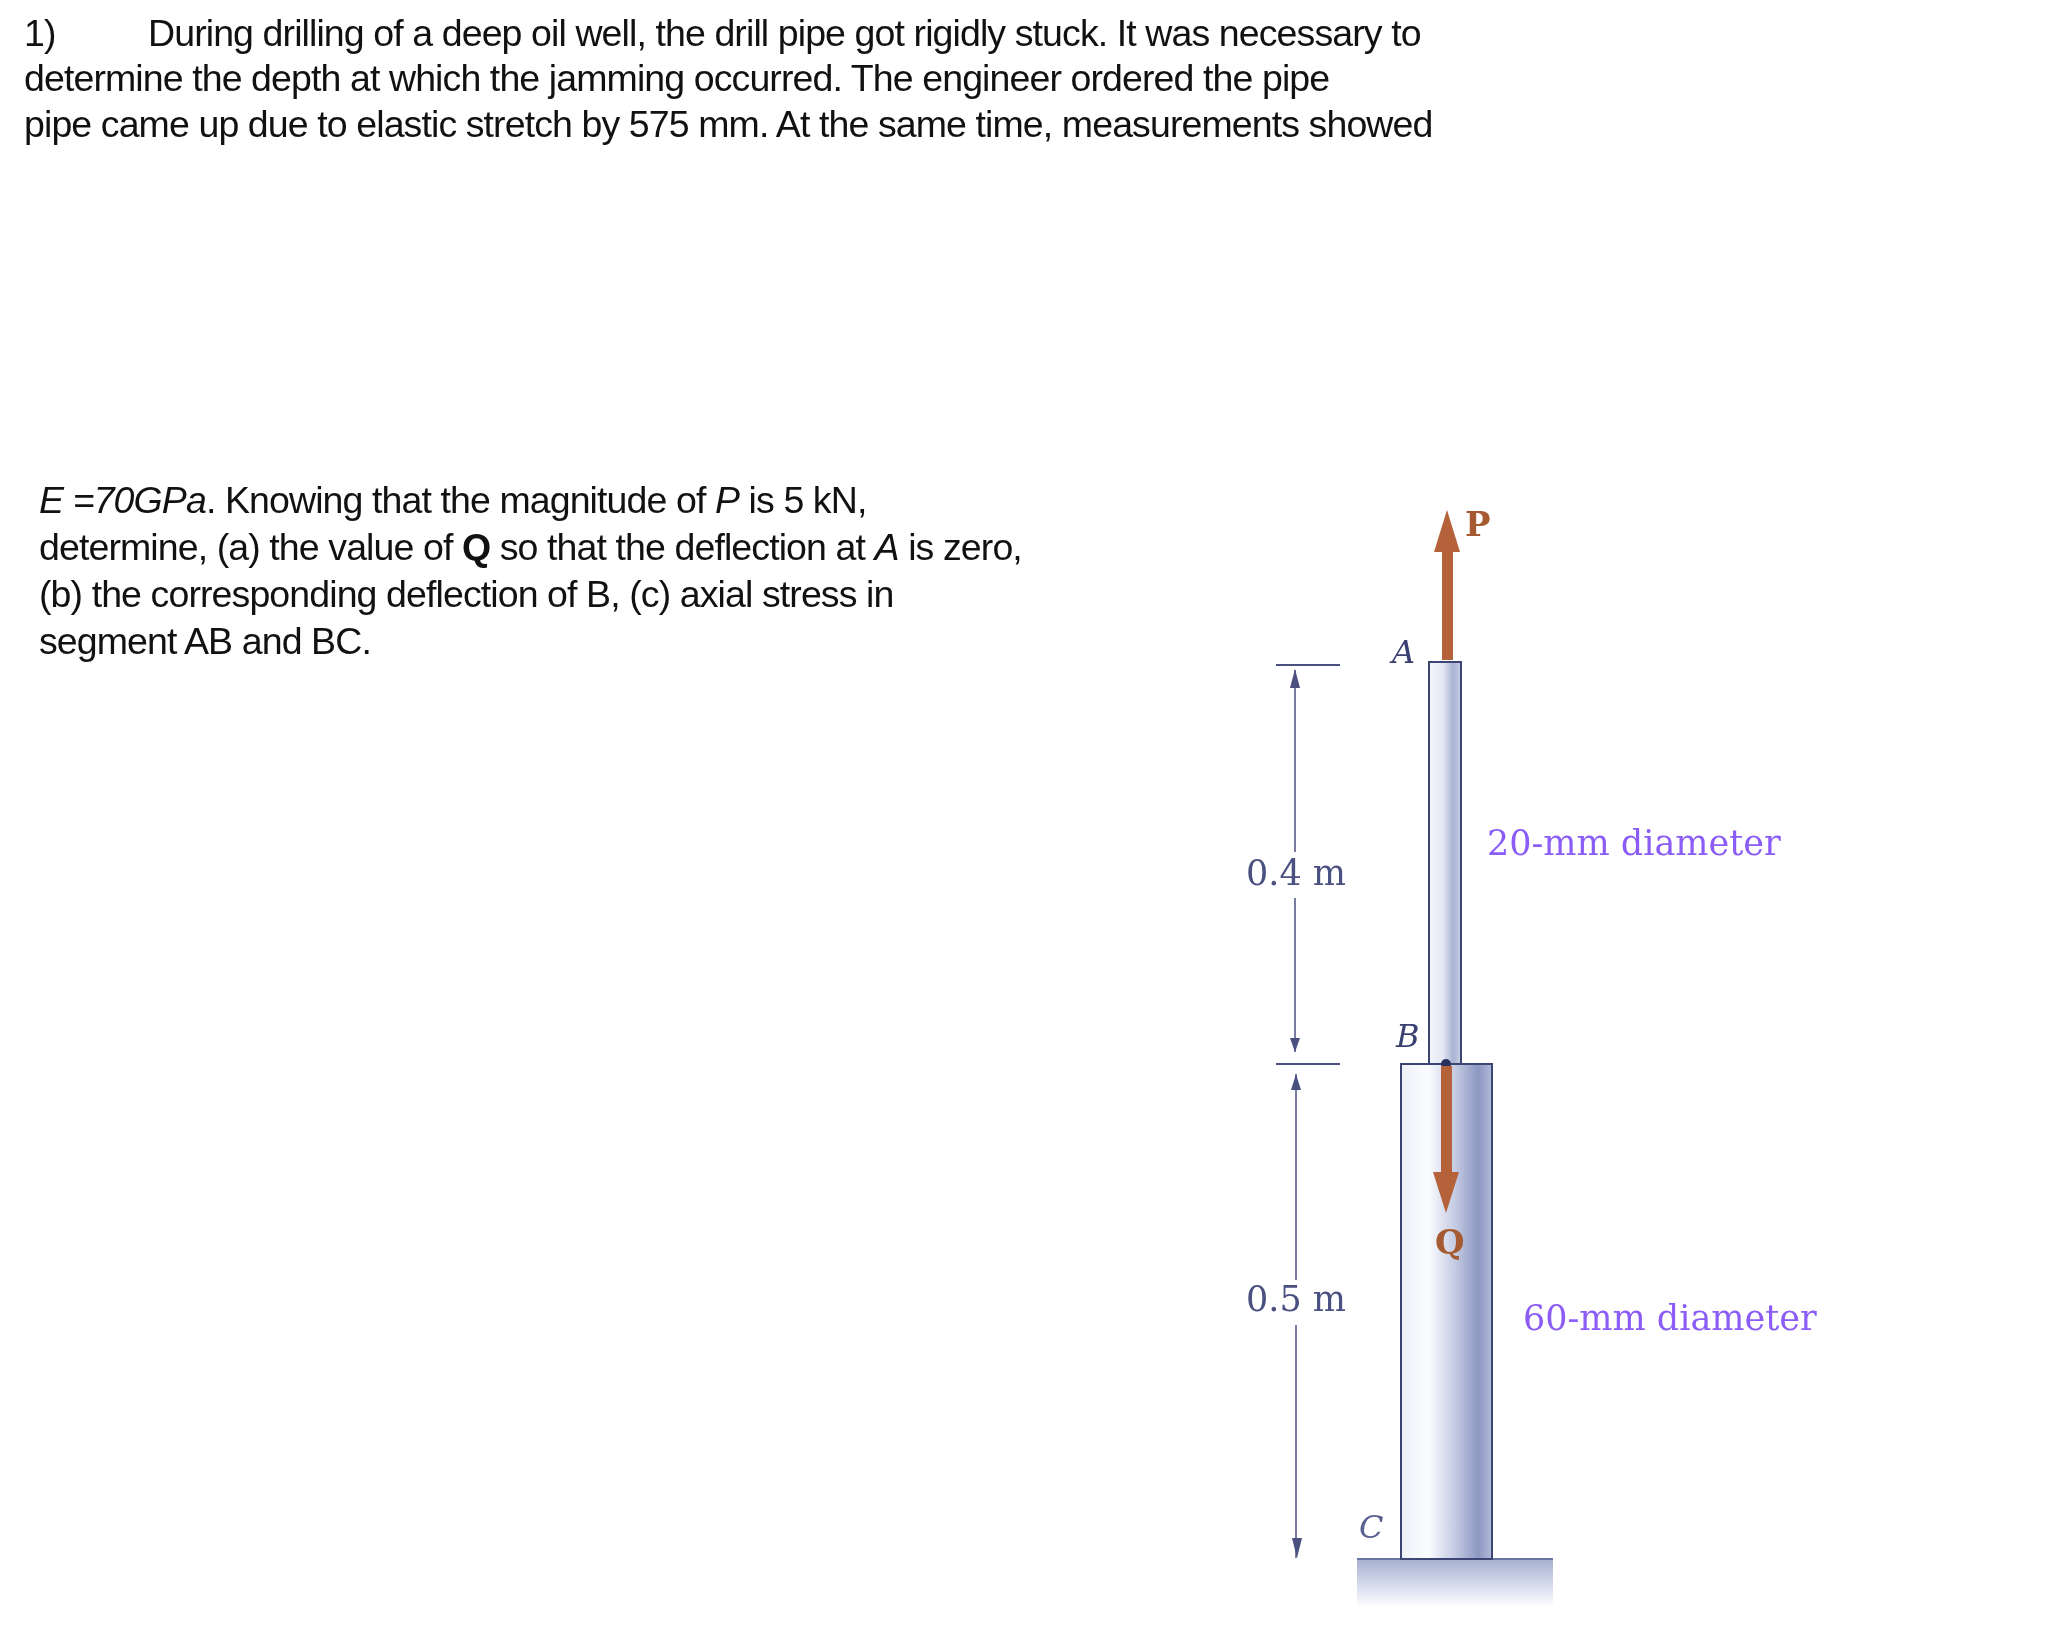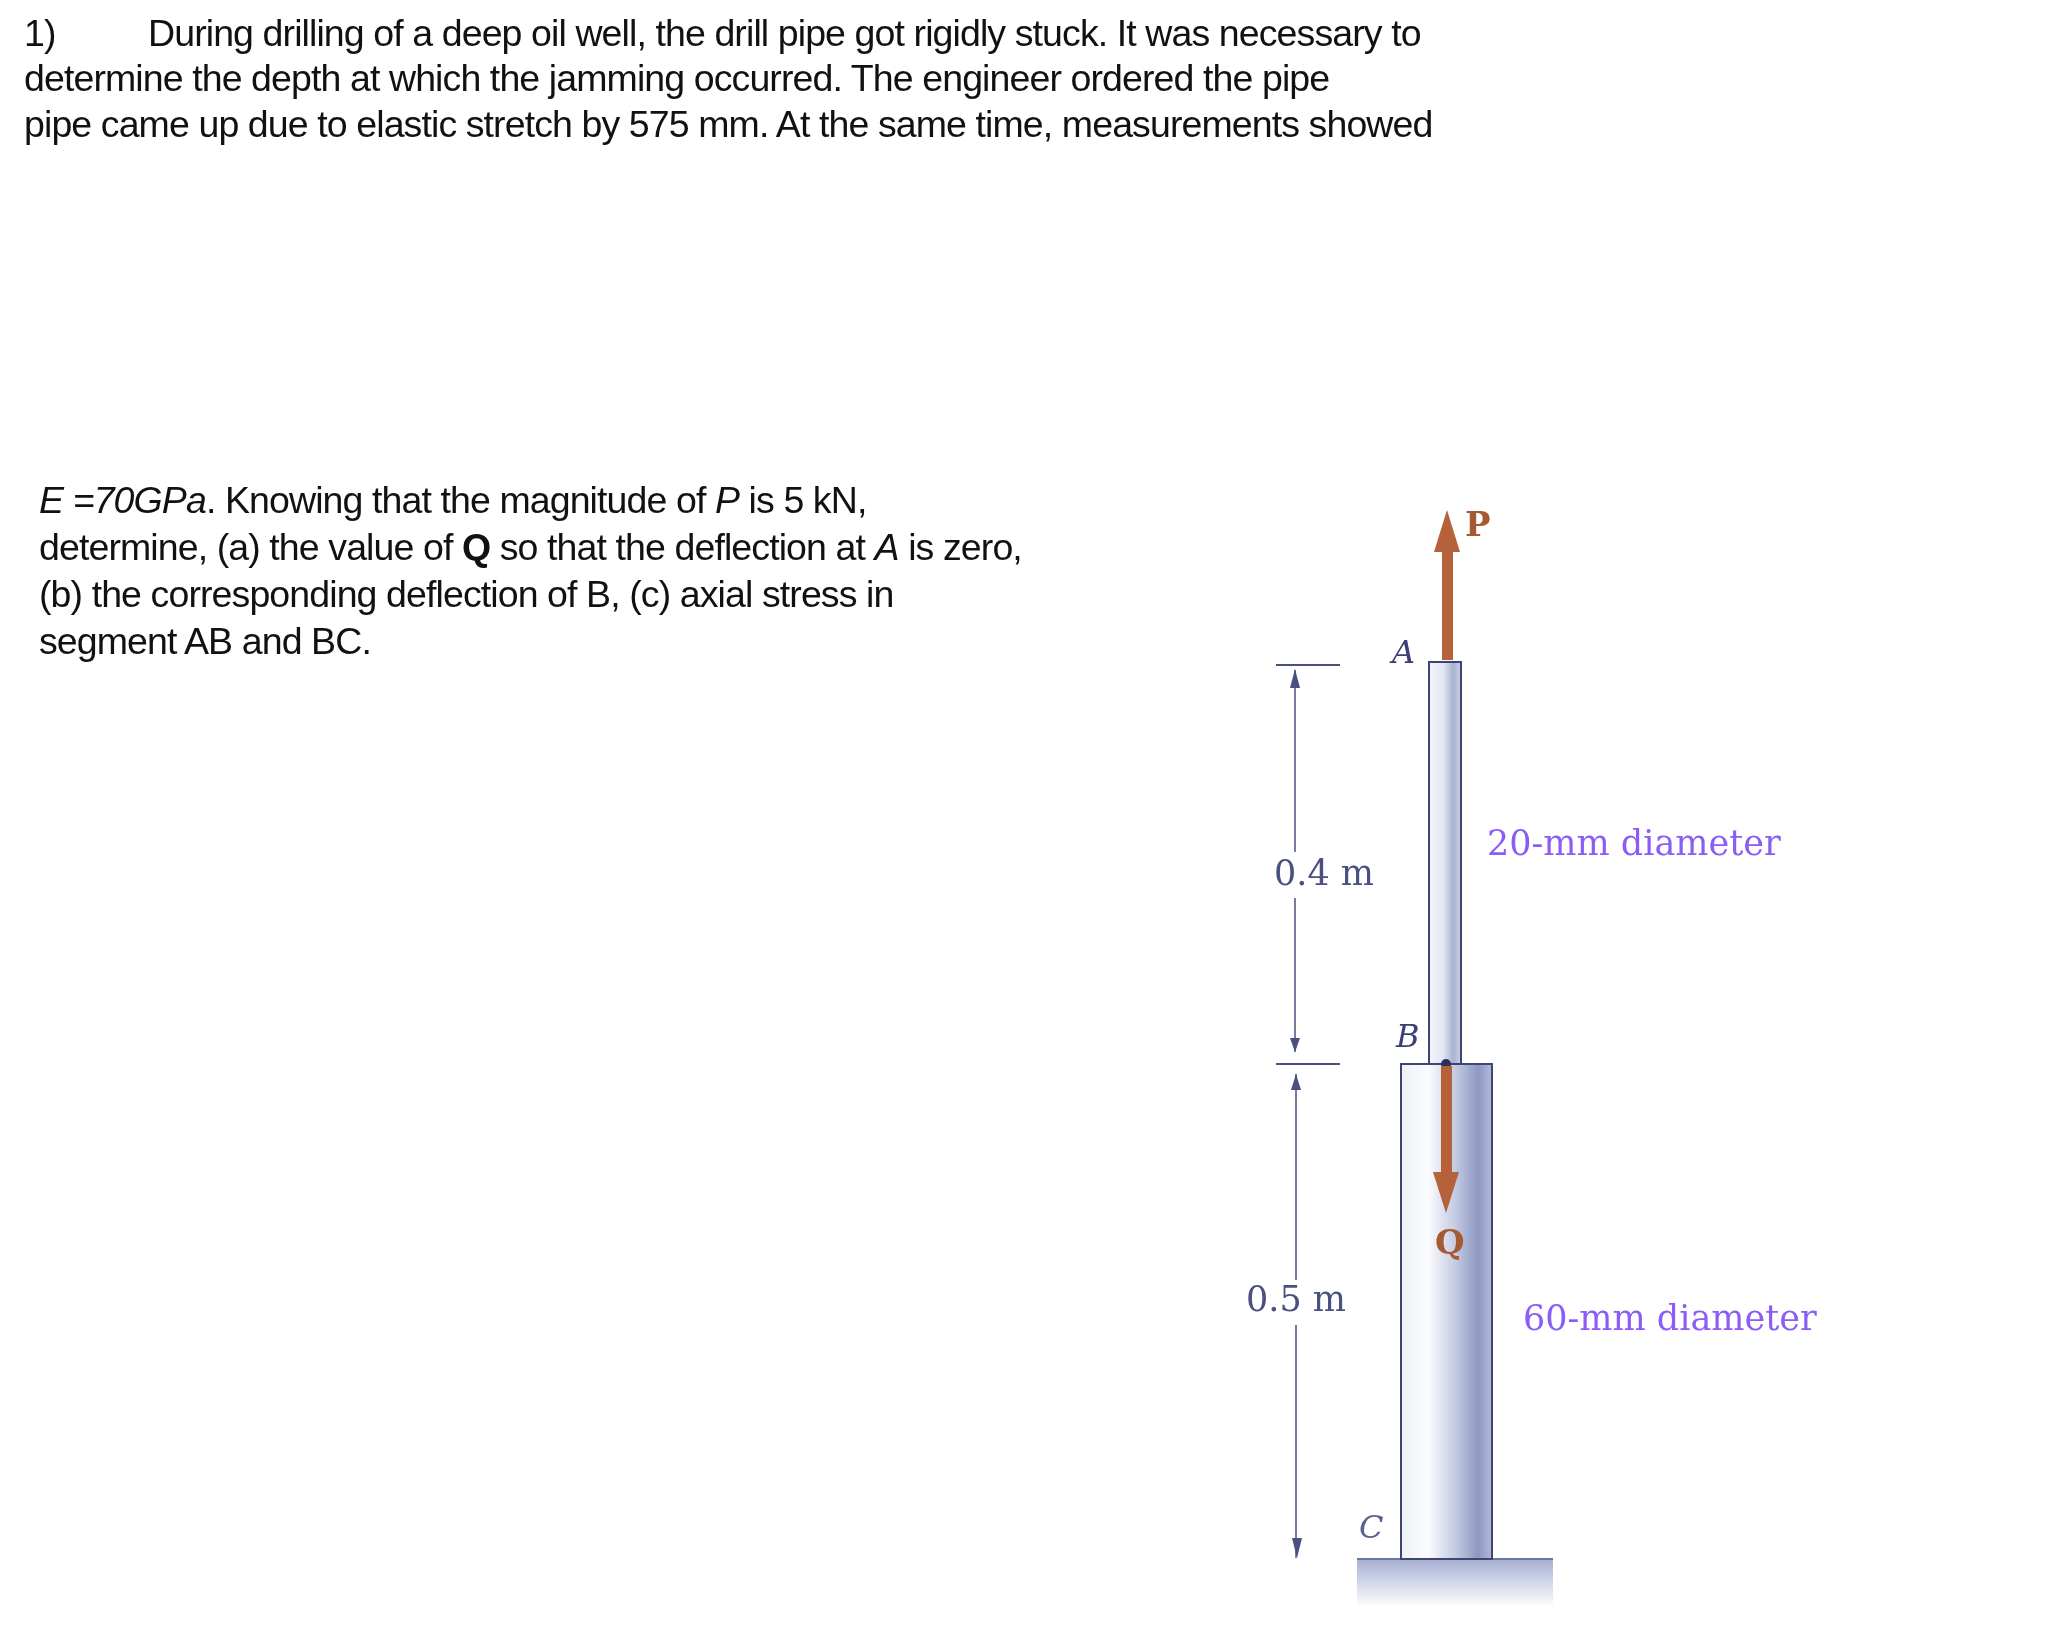--- a/index.html
+++ b/index.html
@@ -100,16 +100,16 @@
     <polygon points="1296,1074 1291,1090 1301,1090" stroke="none"></polygon>
     <polygon points="1297,1558 1292,1538 1302,1538" stroke="none"></polygon>
   </g>
 </svg>
 
 <div class="dlabel force-label" style="left:1465px; top:507px;">P</div>
 <div class="dlabel pt-label" style="left:1392px; top:636px;">A</div>
 <div class="dlabel pt-label" style="left:1396px; top:1020px;">B</div>
 <div class="dlabel pt-label" style="left:1359px; top:1511px; color:#5a6090;">C</div>
 <div class="dlabel force-label" style="left:1435px; top:1225px; font-size:34px;">Q</div>
-<div class="dlabel dim-label" style="left:1246px; top:856px;margin-left:28px;">0.4 m</div>
+<div class="dlabel dim-label" style="left:1246px; top:856px;">0.4 m</div>
 <div class="dlabel dim-label" style="left:1246px; top:1282px;">0.5 m</div>
 <div class="dlabel diam-label" style="left:1487px; top:826px;">20-mm diameter</div>
 <div class="dlabel diam-label" style="left:1523px; top:1301px;">60-mm diameter</div>
 
 </body></html>

